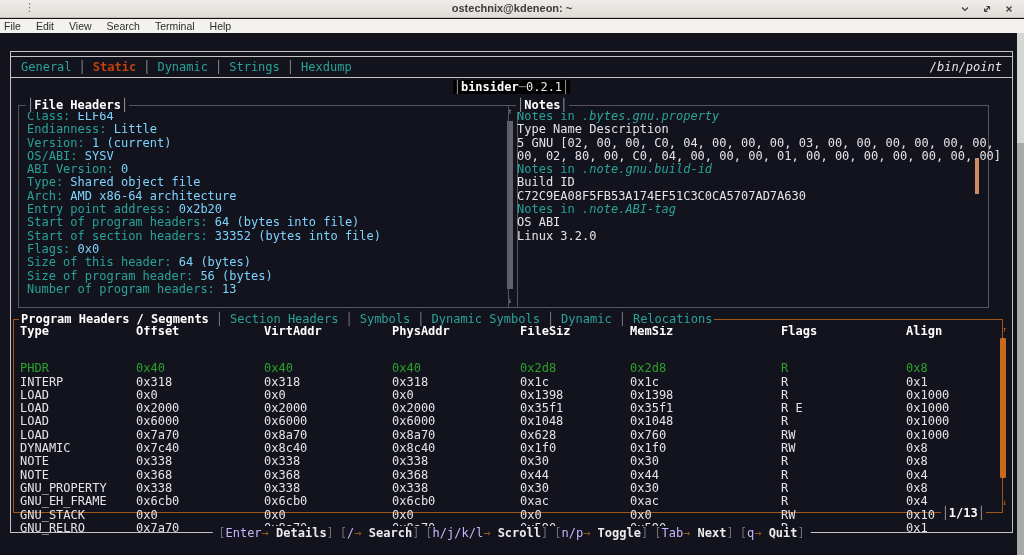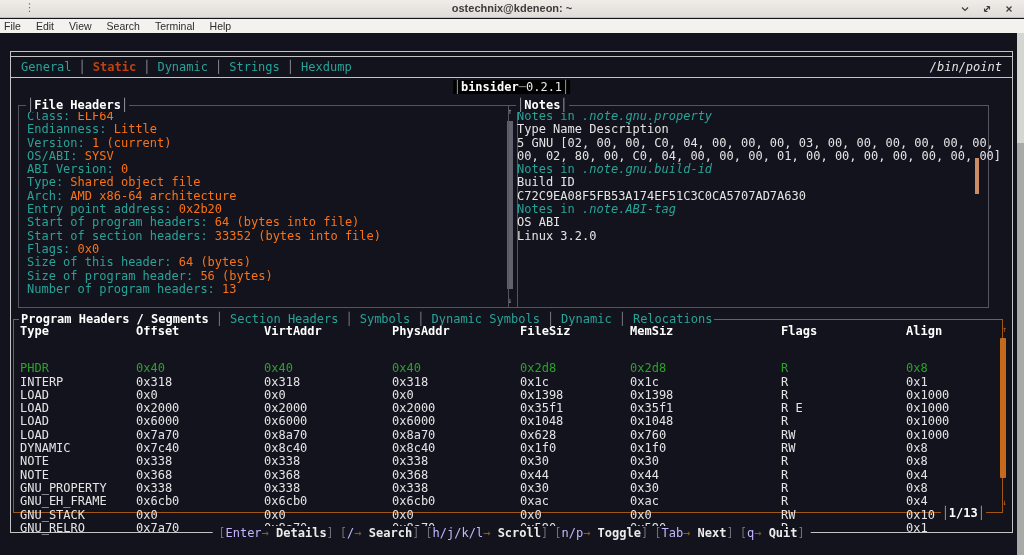--- a/index.html
+++ b/index.html
@@ -62,21 +62,21 @@
   .panel { position:absolute; border:1px solid #55555f; }
   .fh-panel   { left:7px;   top:53px; width:500px; height:203px; }
   .notes-panel{ left:497px; top:53px; width:481px; height:203px; }
   .panel-title {
     position:absolute; top:-8px; left:7px; background:#13131d; padding:0 1px;
     white-space:nowrap; line-height:14px;
   }
   .panel-title .pt { font-weight:bold; color:#ffffff; }
   .kv-list, .notes-list { padding:4px 0 0 8px; line-height:13.3px; white-space:nowrap; }
   .kv .k { color:#29a298; }
-  .kv .v { color:#f97316; }
+  .kv .v { color:#7dd3fc; }
   .note-head { color:#29a298; }
   .note-head .sect { font-style:italic; }
   .note-text { color:#e4e4e6; }
   .vscroll { position:absolute; right:3px; top:2px; bottom:2px; width:8px; }
   .vscroll .arr { position:absolute; left:0; width:8px; text-align:center; font-size:8px; color:#9a9aa4; line-height:8px; }
   .vscroll .up { top:0; }  .vscroll .dn { bottom:0; }
   .vscroll .thumb { position:absolute; left:1px; top:13px; width:6px; height:168px; background:#62626e; }
   .notes-thumb { position:absolute; right:9px; top:52px; width:4px; height:36px; background:#cc8d66; }
   
   .seg-panel {
@@ -194,21 +194,21 @@
       <div class="vscroll">
         <span class="arr up">↑</span>
         <div class="thumb"></div>
         <span class="arr dn">↓</span>
       </div>
     </div>
 
     <div class="panel notes-panel">
       <div class="panel-title"><span class="bar">│</span><span class="pt">Notes</span><span class="bar">│</span></div>
       <div class="notes-list" id="notesContent">
-          <div class="note-head"><span>Notes in </span><span class="sect">.note.gnu.property</span></div>
+          <div class="note-head"><span>Notes in </span><span class="sect">.bytes.gnu.property</span></div>
           <div class="note-text">Type Name Description</div>
           <div class="note-text">5 GNU [02, 00, 00, C0, 04, 00, 00, 00, 03, 00, 00, 00, 00, 00, 00,</div>
           <div class="note-text">00, 02, 80, 00, C0, 04, 00, 00, 00, 01, 00, 00, 00, 00, 00, 00, 00]</div>
           <div class="note-head"><span>Notes in </span><span class="sect">.note.gnu.build-id</span></div>
           <div class="note-text">Build ID</div>
           <div class="note-text">C72C9EA08F5FB53A174EF51C3C0CA5707AD7A630</div>
           <div class="note-head"><span>Notes in </span><span class="sect">.note.ABI-tag</span></div>
           <div class="note-text">OS ABI</div>
           <div class="note-text">Linux 3.2.0</div>
         </div>

